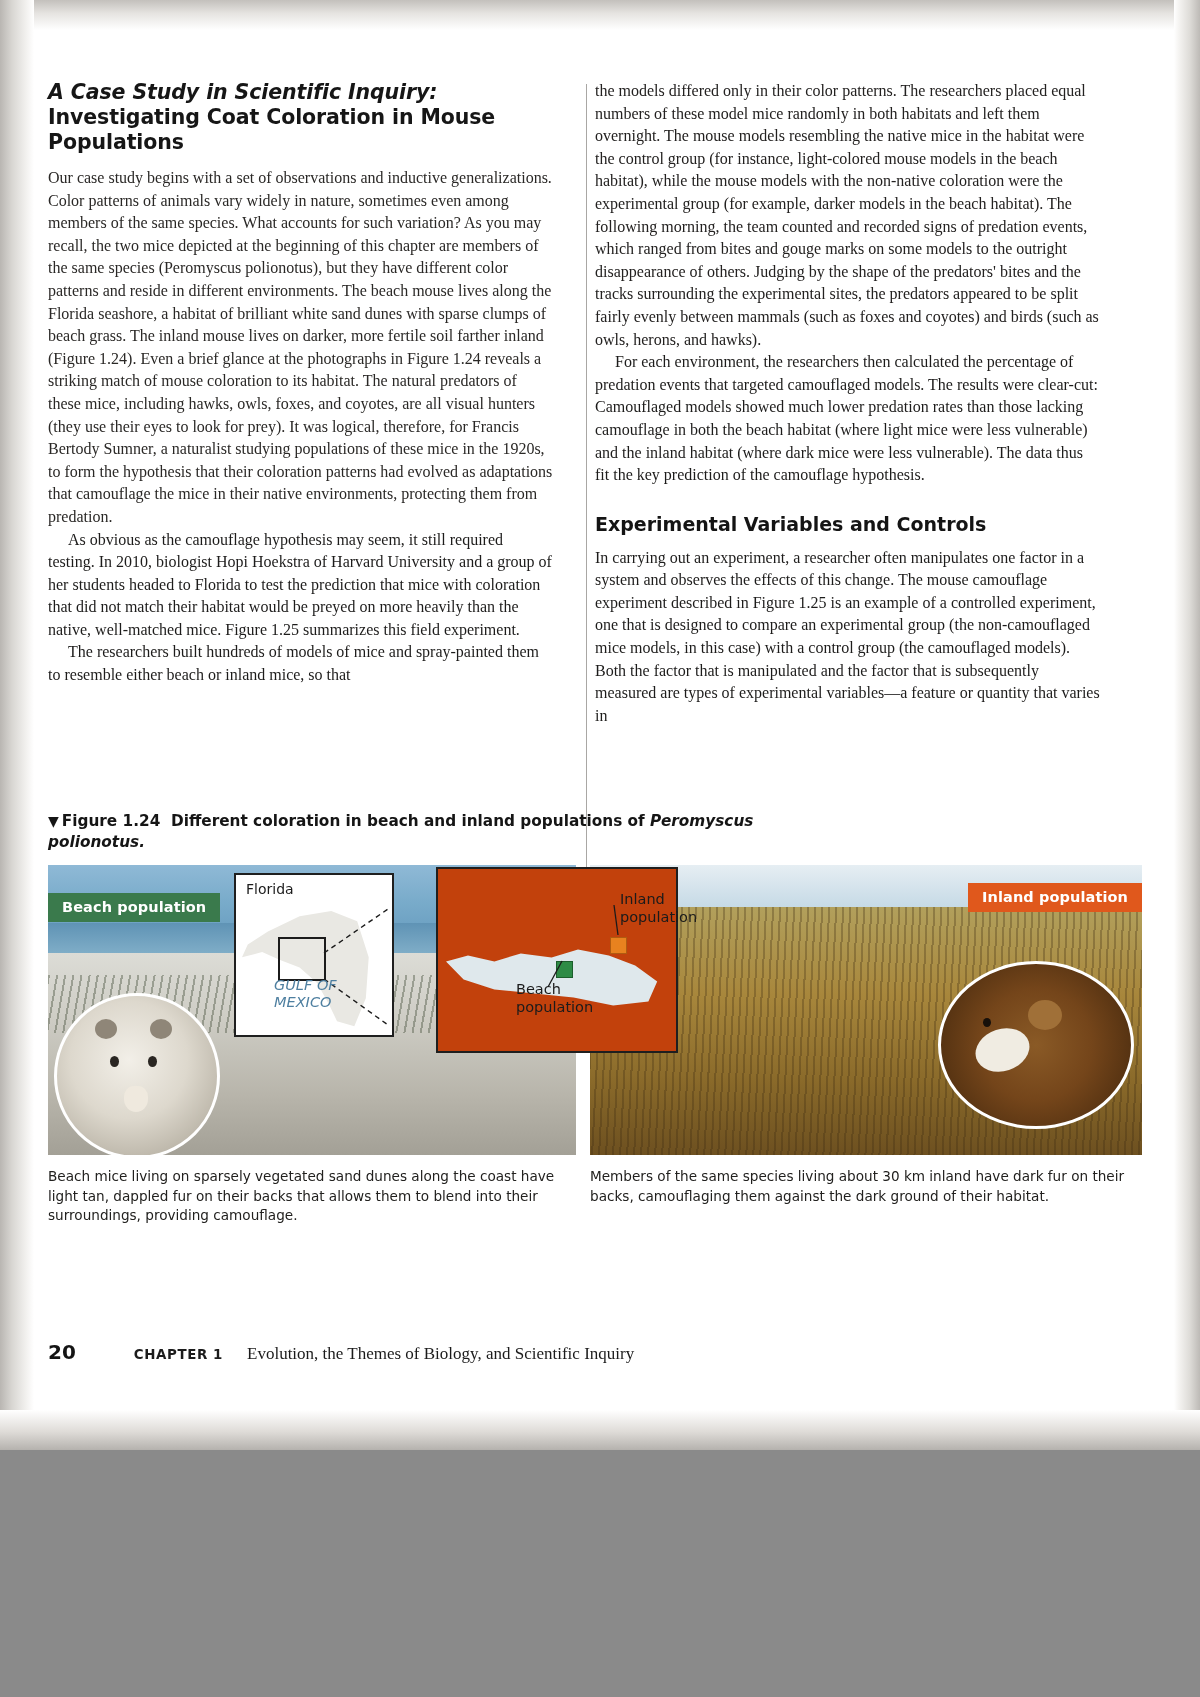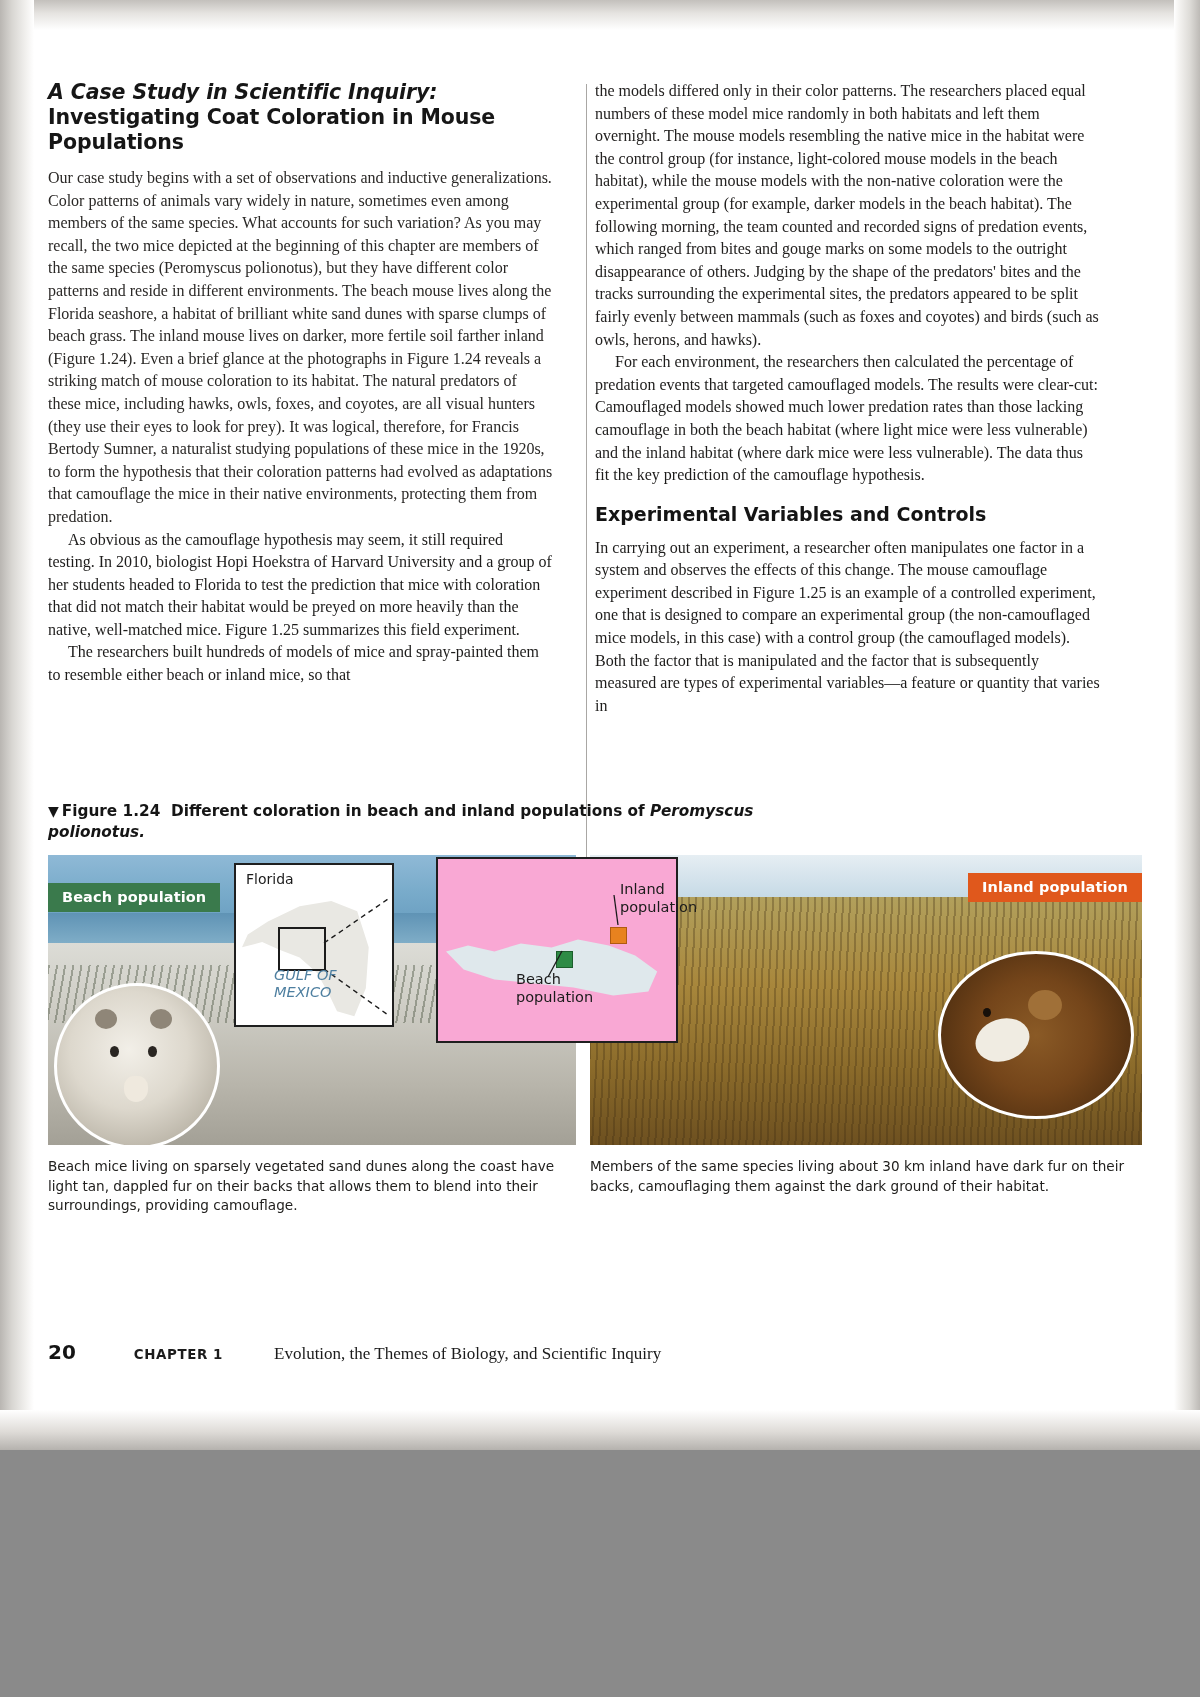--- a/index.html
+++ b/index.html
@@ -74,21 +74,21 @@
     color: #161616;
     letter-spacing: -0.1px;
   }
   h1.section-title .ital {
     font-style: italic;
   }
   h2.sub-head {
     font-family: "DejaVu Sans", sans-serif;
     font-size: 19px;
     font-weight: bold;
-    margin: 16px 0 12px 0;
+    margin: 26px 0 12px 0;
     color: #141414;
   }
   p.body {
     font-family: "Liberation Serif", serif;
     font-size: 16px;
     line-height: 22.6px;
     margin: 0;
     color: #1d1c1b;
     text-align: left;
     -webkit-font-smoothing: none;
@@ -253,21 +253,21 @@
   .map-small .locbox {
     position: absolute; left: 42px; top: 62px; width: 44px; height: 40px;
     border: 2px solid #1b1b1b;
     background: transparent;
   }
 
   .map-big {
     position: absolute;
     left: 388px; top: 2px;
     width: 238px; height: 182px;
-    background: #f9a8d4;
+    background: #c2410c;
     border: 2px solid #1f1f1f;
     z-index: 10;
   }
   .map-big .land2 {
     position: absolute; left: 8px; top: 62px; width: 220px; height: 100px;
     background: #dfe8ec;
     clip-path: polygon(0% 30%, 10% 24%, 22% 30%, 34% 22%, 48% 26%, 60% 18%, 74% 24%, 86% 34%, 96% 50%, 92% 70%, 76% 74%, 58% 66%, 40% 62%, 22% 58%, 8% 48%);
   }
   .map-marker-green {
     position: absolute; left: 118px; top: 92px;
@@ -343,21 +343,20 @@
     font-size: 13.4px;
     font-weight: bold;
     letter-spacing: 0.6px;
     color: #1b1b1b;
     margin-left: 34px;
   }
   .chapter-title {
     font-family: "Liberation Serif", serif;
     font-size: 17px;
     color: #1b1b1b;
-    margin-left: 27px;
   }
 </style>
 </head>
 <body>
 
 <div class="page">
 
   <div class="scan-edge-top"></div>
   <div class="scan-edge-left"></div>
   <div class="scan-edge-right"></div>

